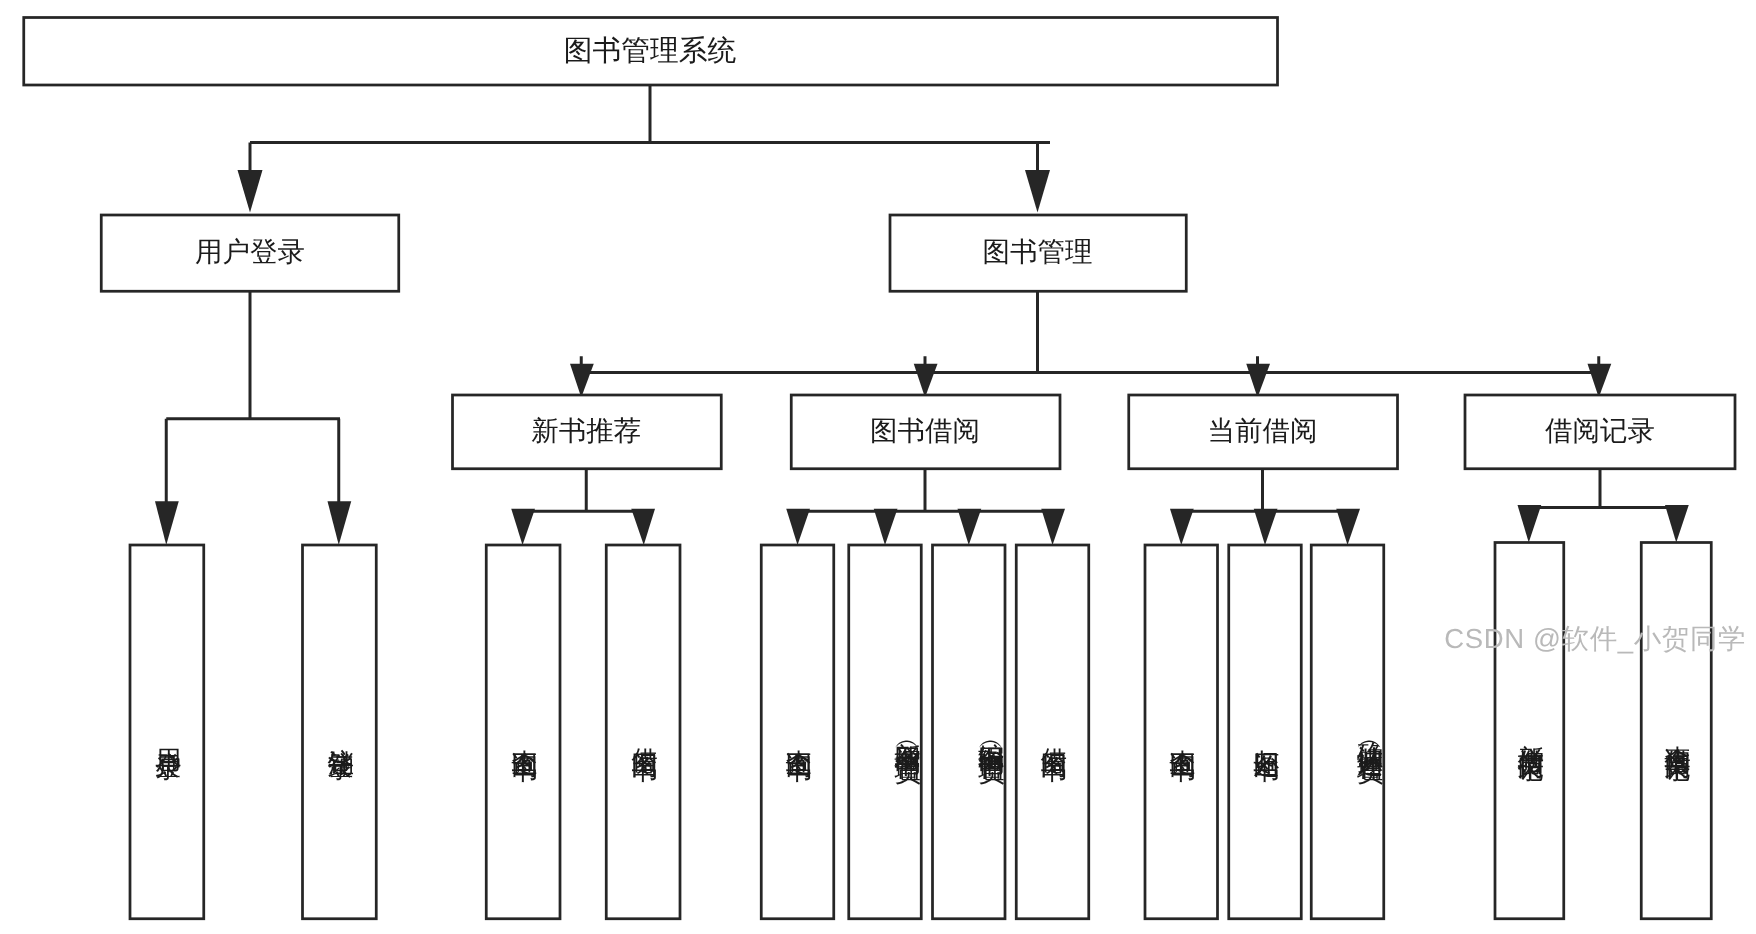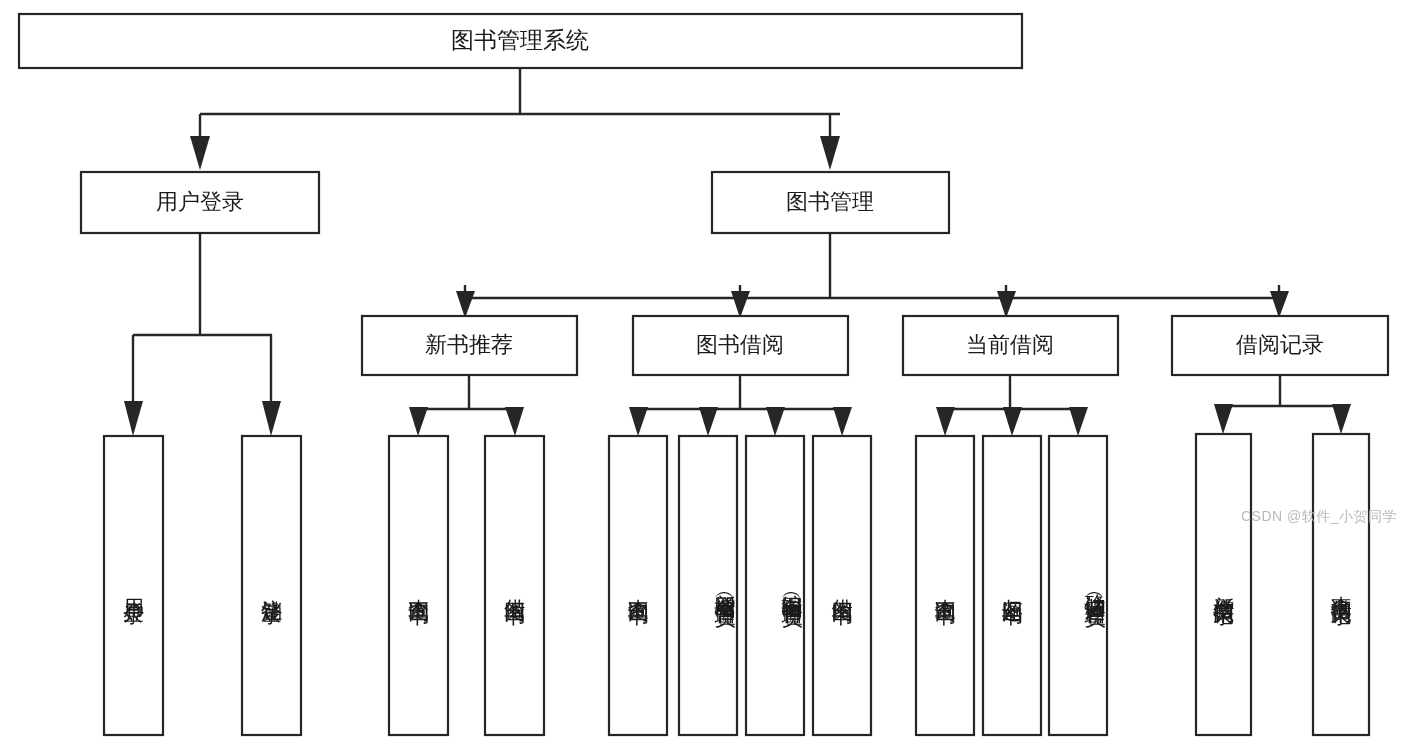--- a/index.html
+++ b/index.html
@@ -66,21 +66,21 @@
     align-items: center;
     justify-content: center;
     white-space: nowrap;
     user-select: none;
   }
   .watermark {
     position: absolute;
     right: 8px;
     bottom: 4px;
     font-family: "Liberation Sans", "DejaVu Sans", sans-serif;
-    font-size: 14px;
+    font-size: 22px;
     color: #b9b9b9;
     letter-spacing: 0.5px;
     white-space: nowrap;
   }
 </style>
 </head>
 <body>
 
 <div id="diagram-root">
 

